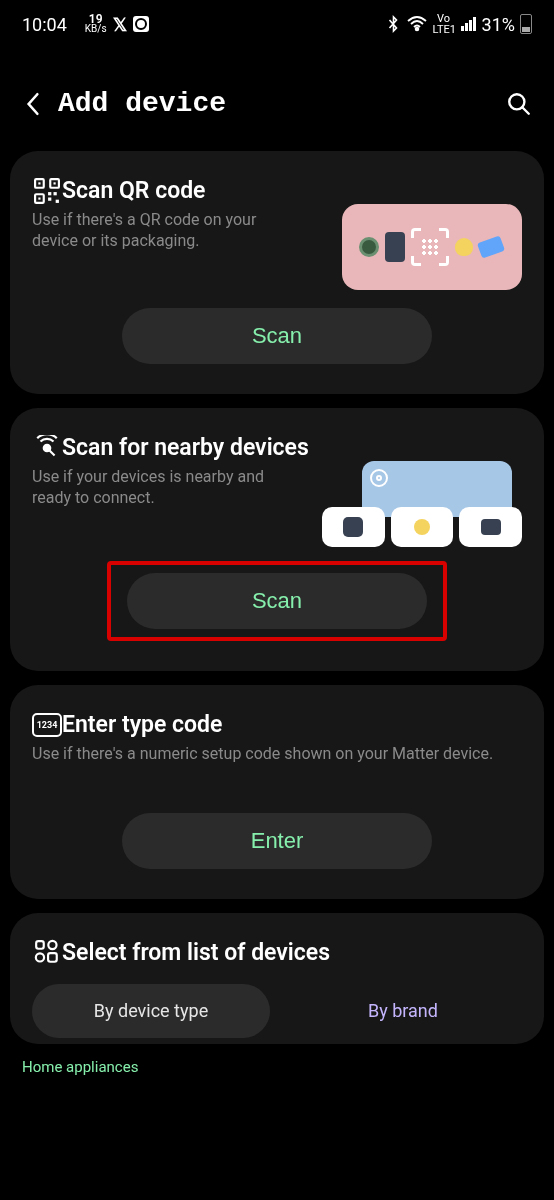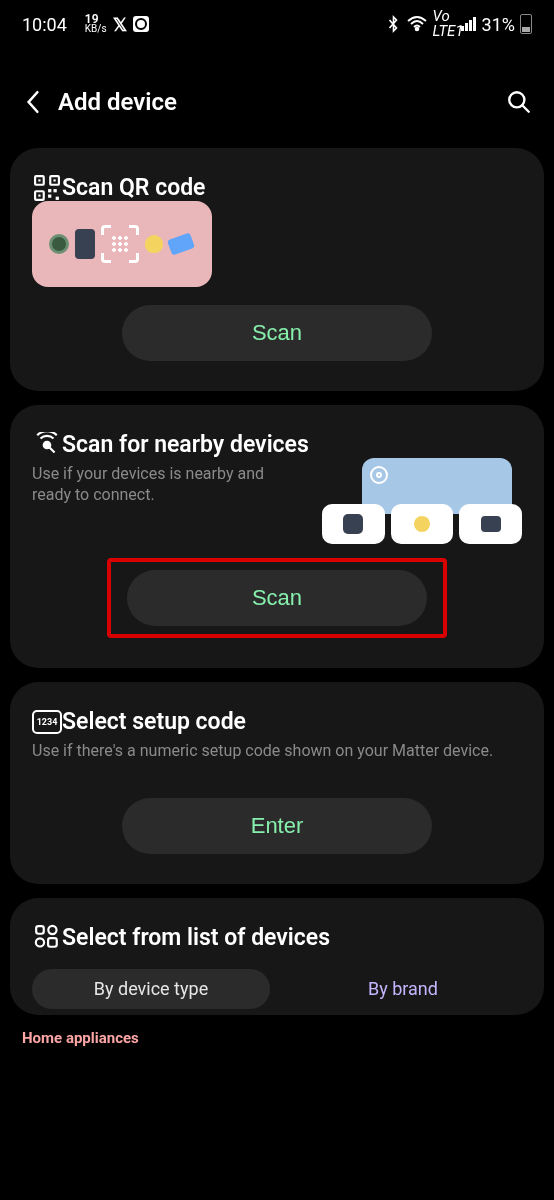--- a/index.html
+++ b/index.html
@@ -11,20 +11,21 @@
     font-family: -apple-system, "Segoe UI", Roboto, sans-serif;
     overflow: hidden;
   }
   .statusbar {
     height: 48px;
     display: flex;
     align-items: center;
     justify-content: space-between;
     padding: 0 22px;
     font-size: 18px;
+    text-align: center;
   }
   .statusbar .left, .statusbar .right {
     display: flex;
     align-items: center;
     gap: 6px;
   }
   .statusbar .kbs {
     display: flex;
     flex-direction: column;
     line-height: 0.8;
@@ -41,21 +42,21 @@
   .batt .pct { font-size:18px; }
   .batt .cell { width:12px; height:20px; border:1px solid #888; border-radius:2px; position:relative; }
   .batt .cell::after { content:''; position:absolute; bottom:1px; left:1px; right:1px; height:30%; background:#aaa; }
 
   .header {
     display:flex;
     align-items:center;
     padding: 40px 22px 18px;
   }
   .header .back { width:36px; }
-  .header h1 { font-size: 24px; font-weight:600; flex:1; }
+  .header h1 { font-size: 28px; font-weight:600; flex:1;font-family:Liberation Mono, monospace; }
   .header .search { width:30px; display:flex; justify-content:flex-end; }
 
   .card {
     background:#171717;
     margin: 14px 10px;
     border-radius: 28px;
     padding: 26px 22px 30px;
   }
   .card.small-gap { padding-bottom:6px; }
   .card-head {
@@ -101,36 +102,35 @@
   }
   .highlight-box .btn { margin:0 auto; width:300px; }
 
   .pill-row {
     display:flex;
     gap:14px;
     margin-top:18px;
   }
   .pill {
     flex:1;
-    height:40px;
+    height:54px;
     border-radius:30px;
     display:flex;
     align-items:center;
     justify-content:center;
     font-size:18px;
     color:#e6e6e6;
   }
   .pill.active { background:#2b2b2b; }
   .pill.inactive { color:#c4b5fd; }
 
   .section-label {
-    color:#fca5a5;
+    color:#86efac;
     font-size:15px;
     margin: 10px 0 0 22px;
-    font-weight: bold;
   }
 
   
   .il1 {
     width:180px; height:86px; background:#e9b7b9; border-radius:16px;
     position:relative; display:flex; align-items:center; justify-content:center; gap:6px;
   }
   .il1 .dot { width:20px; height:20px; border-radius:50%; background:#3a5a40; border:3px solid #6b8f71; margin-left:-12px;}
   .il1 .phone { width:20px; height:30px; background:#374151; border-radius:4px; }
   .il1 .qr { width:38px; height:38px; position:relative; }
@@ -175,21 +175,21 @@
       <svg width="15" height="18" viewBox="0 0 12 18" stroke="#fff" stroke-width="1.6" fill="none">
           <path d="M2 5 L9 13 L6 16 L6 2 L9 5 L2 13"></path>
         </svg>
     </span>
     <span>
       <svg width="20" height="16" viewBox="0 0 20 16" stroke="#fff" stroke-width="1.8" fill="none">
           <path d="M1 5 Q10 -3 19 5 M4 8 Q10 2 16 8 M7 11 Q10 8 13 11"></path>
           <circle cx="10" cy="13" r="1.4" fill="#fff"></circle>
         </svg>
     </span>
-    <span style="font-size:15px;line-height:1;width:22px;font-style:italic;">Vo LTE1</span>
+    <span style="font-size:11px;line-height:1;width:22px;">Vo LTE1</span>
     <span class="sig">
       <span style="height:5px"></span>
         <span style="height:8px"></span>
         <span style="height:11px"></span>
         <span style="height:14px"></span>
     </span>
     <span class="batt">
       <span class="pct">31%</span>
       <span class="cell"></span>
     </span>
@@ -223,20 +223,21 @@
           <rect x="4" y="18" width="2" height="2"></rect>
           <rect x="13" y="13" width="3" height="3"></rect>
           <rect x="18" y="13" width="3" height="3"></rect>
           <rect x="13" y="18" width="3" height="3"></rect>
           <rect x="20" y="20" width="3" height="3"></rect>
         </svg>
     </span>
     <div class="card-title">Scan QR code</div>
   </div>
   <div class="content-row">
+    <div class="card-desc">Use if there's a QR code on your device or its packaging.</div>
     <div class="illus">
       <div class="il1">
         <div class="dot"></div>
         <div class="phone"></div>
         <div class="qr">
             <span class="c tl"></span>
             <span class="c tr"></span>
             <span class="c bl"></span>
             <span class="c br"></span>
             <span class="m"></span>
@@ -282,24 +283,24 @@
 </div>
 
 <div class="card">
   <div class="card-head">
     <span class="icon" style="position:relative;text-align:center;">
       <svg width="30" height="24" viewBox="0 0 30 24" fill="none" stroke="#fff" stroke-width="2">
           <rect x="1" y="1" width="28" height="22" rx="4"></rect>
         </svg>
       <span style="position:absolute;inset:0;display:flex;align-items:center;justify-content:center;font-size:9px;font-weight:700;">1234</span>
     </span>
-    <div class="card-title">Select setup code</div>
+    <div class="card-title">Enter type code</div>
   </div>
   <div class="card-desc wide">Use if there's a numeric setup code shown on your Matter device.</div>
-  <button class="btn" style="margin-top:36px;">Enter</button>
+  <button class="btn" style="margin-top:48px;">Enter</button>
 </div>
 
 <div class="card small-gap">
   <div class="card-head">
     <span class="icon">
       <svg width="26" height="26" viewBox="0 0 24 24" stroke="#fff" stroke-width="2" fill="none">
           <rect x="2" y="2" width="7" height="7" rx="2"></rect>
           <circle cx="17" cy="5.5" r="3.8"></circle>
           <circle cx="5.5" cy="17" r="3.8"></circle>
           <rect x="13" y="13" width="8" height="8" rx="2"></rect>

